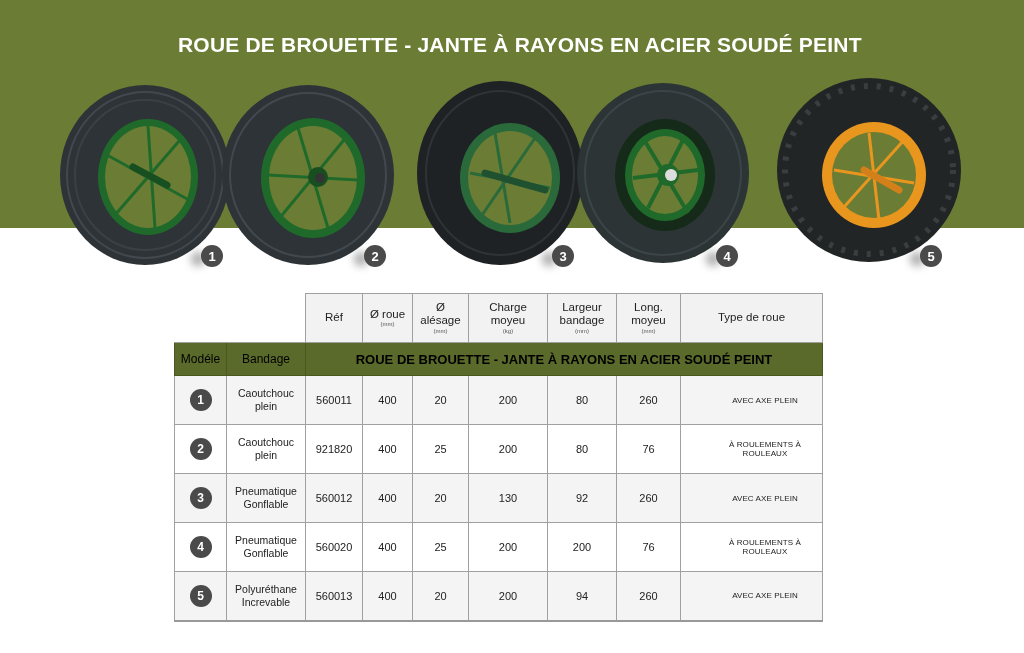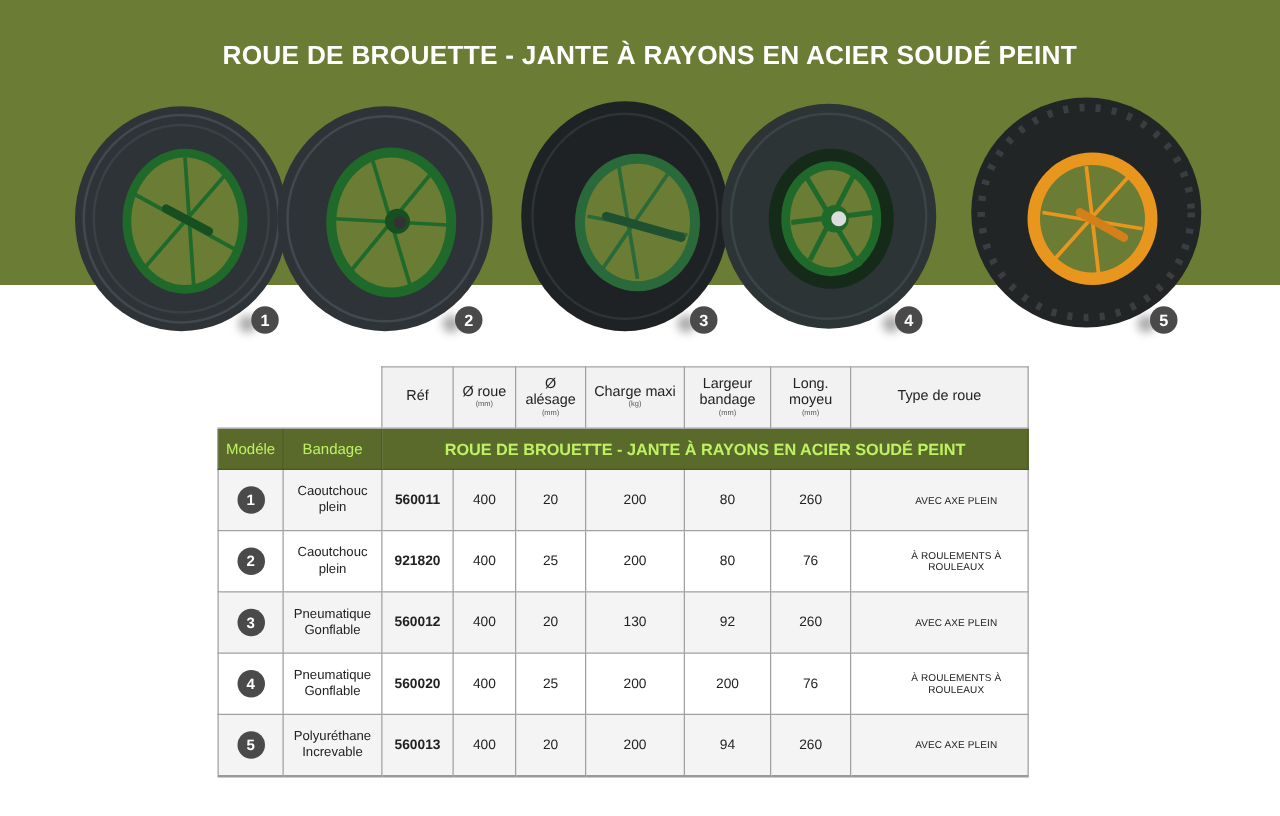--- a/index.html
+++ b/index.html
@@ -6,28 +6,28 @@
   body { width: 1024px; height: 653px; background: #ffffff; font-family: "Liberation Sans", "DejaVu Sans", sans-serif; position: relative; overflow: hidden; }
   .banner { position: absolute; left: 0; top: 0; width: 1024px; height: 228px; background: #6b7d35; }
   .title { position: absolute; left: 178px; top: 33px; font-size: 21px; font-weight: bold; color: #ffffff; letter-spacing: 0.2px; white-space: nowrap; }
   .wheel { position: absolute; }
   .badge { position: absolute; width: 22px; height: 22px; border-radius: 50%; background: #4a4a4a; color: #fff; font-weight: bold; font-size: 13px; display: flex; align-items: center; justify-content: center; box-shadow: -14px 3px 8px -4px rgba(0,0,0,0.35); }
   table { position: absolute; left: 174px; top: 293px; border-collapse: collapse; font-size: 11px; color: #222; }
   td, th { border: 1px solid #a0a0a0; text-align: center; vertical-align: middle; padding: 0 2px; }
   .hdr th { background: #f2f2f2; height: 49px; font-weight: normal; font-size: 11.5px; line-height: 1.15; color: #222; }
   .hdr th small { display: block; font-size: 6px; color: #555; line-height: 1.2; }
   .hdr th.blank { background: transparent; border: none; border-bottom: 1px solid #a0a0a0; }
-  .greenrow td { background: #5a6a2a; color: #bef264; height: 33px; border-color: #4a5820; font-size: 12px; }
+  .greenrow td { background: #5a6a2a; color: #000000; height: 33px; border-color: #4a5820; font-size: 12px; }
   .greenrow td.sect { font-weight: bold; font-size: 13px; }
   .datarow td { height: 49px; }
   .datarow:nth-child(odd) td { background: #f4f4f4; }
   .datarow:nth-child(even) td { background: #ffffff; }
   .num { width: 22px; height: 22px; margin: 0 auto; border-radius: 50%; background: #4a4a4a; color: #fff; font-weight: bold; font-size: 12px; display: flex; align-items: center; justify-content: center; }
   .bold { font-weight: normal; font-size: 10.5px; line-height: 1.2; }
-  .ref { font-weight: bold; font-size: 11px; }
+  .ref { font-weight: normal; font-size: 11px; }
   .hub { font-size: 8px; letter-spacing: 0.1px; padding-left: 29px; }
   tr.last td { border-bottom: 2px solid #999; }
 </style>
 </head>
 <body>
 
 <div class="banner"></div>
 <div class="title">ROUE DE BROUETTE - JANTE À RAYONS EN ACIER SOUDÉ PEINT</div>
 
 <svg class="wheel" style="left:55px;top:80px" width="180" height="190" viewBox="0 0 180 190">
@@ -118,21 +118,21 @@
       <col style="width:64px">
       <col style="width:142px">
   </colgroup>
   <tbody>
       <tr class="hdr">
     <th class="blank"></th>
     <th class="blank"></th>
     <th><span>Réf</span></th>
     <th><span>Ø roue</span><small>(mm)</small></th>
     <th><span>Ø</span><br><span>alésage</span><small>(mm)</small></th>
-    <th><span>Charge maxi</span><small>(kg)</small></th>
+    <th><span>Charge moyeu</span><small>(kg)</small></th>
     <th><span>Largeur</span><br><span>bandage</span><small>(mm)</small></th>
     <th><span>Long.</span><br><span>moyeu</span><small>(mm)</small></th>
     <th><span>Type de roue</span></th>
   </tr>
   <tr class="greenrow">
     <td>Modéle</td>
     <td>Bandage</td>
     <td class="sect" colspan="7">ROUE DE BROUETTE - JANTE À RAYONS EN ACIER SOUDÉ PEINT</td>
   </tr>
   </tbody>

